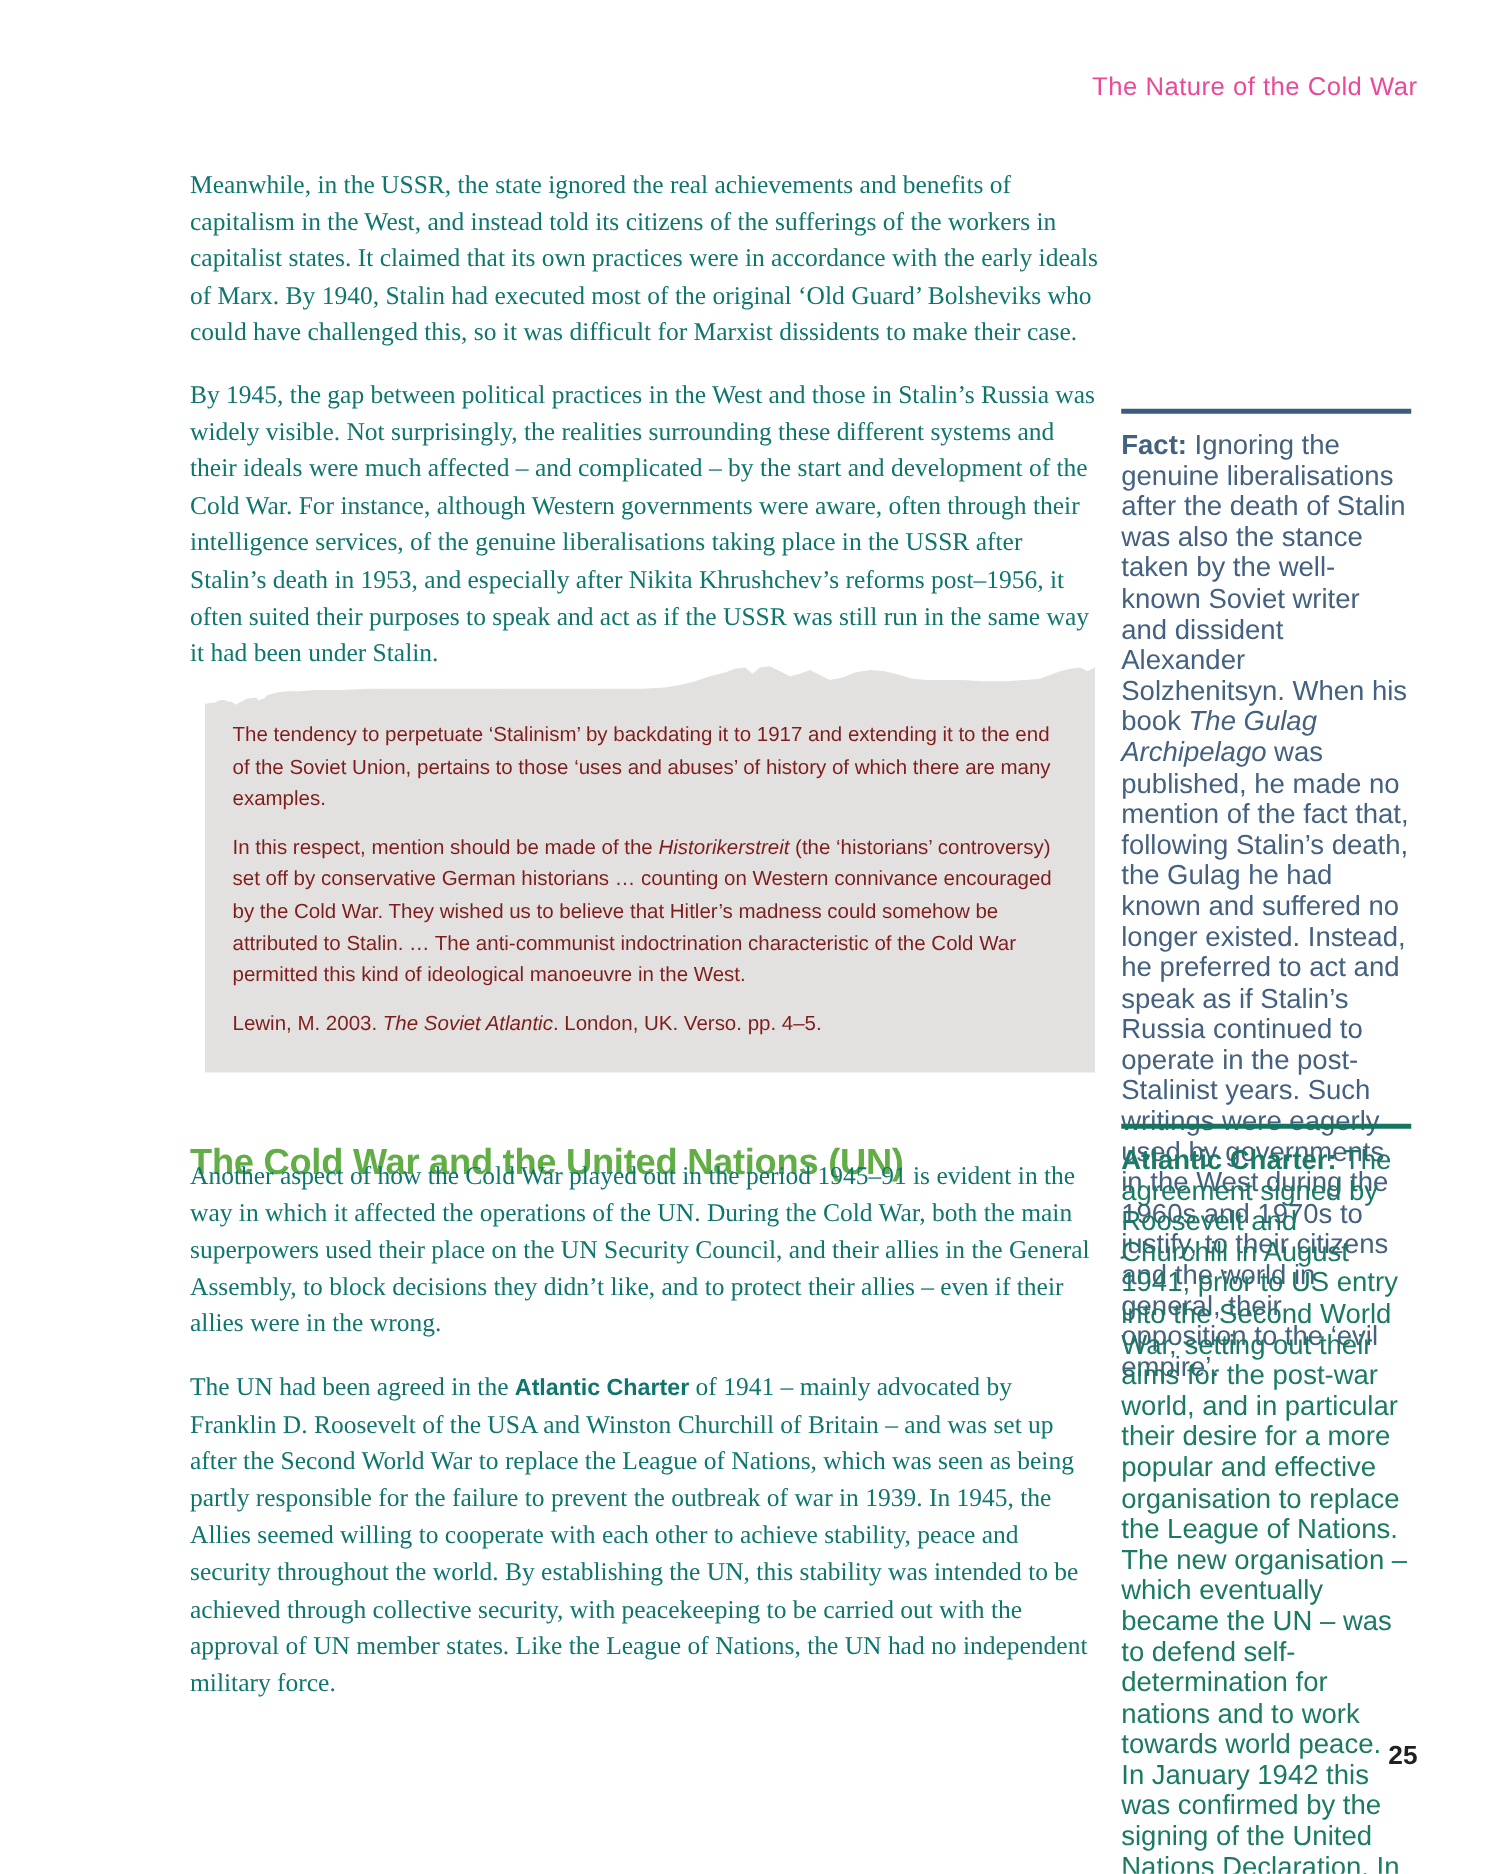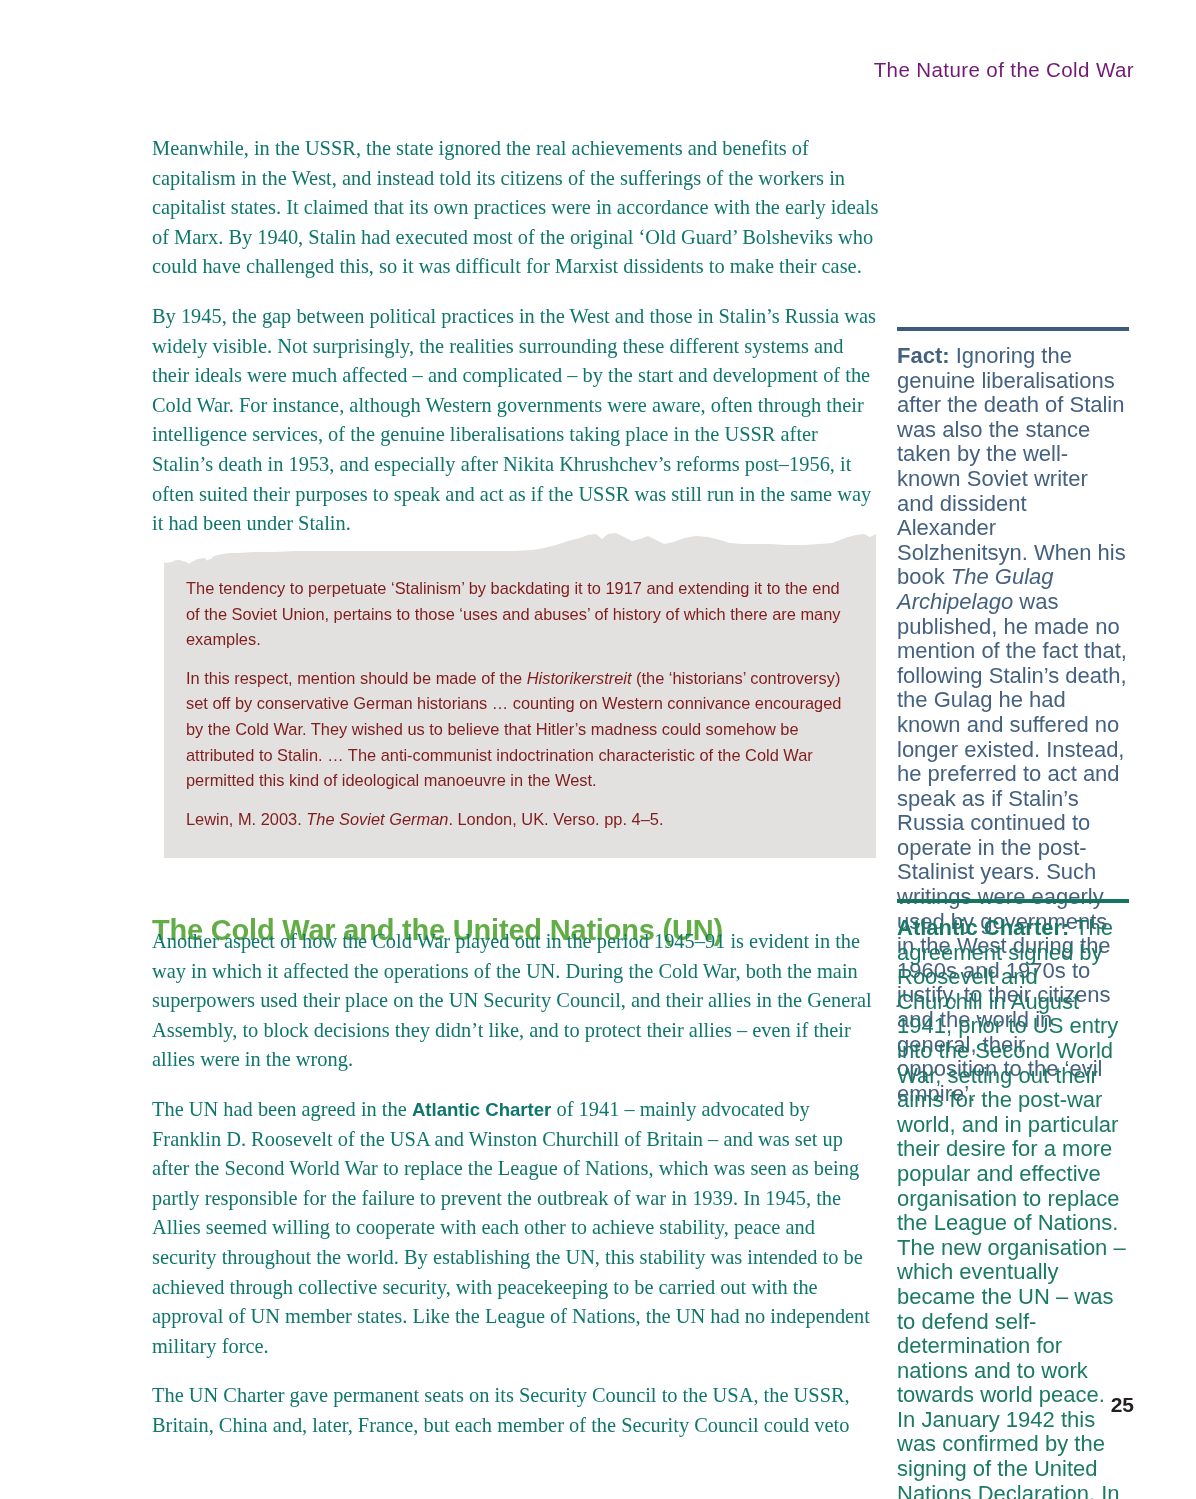--- a/index.html
+++ b/index.html
@@ -17,21 +17,21 @@
   }
 
   
   .running-head {
     position: absolute;
     top: 58px;
     right: 62px;
     font-family: "Liberation Sans", sans-serif;
     font-size: 20.5px;
     letter-spacing: 0.4px;
-    color: #701a75;
+    color: #ec4899;
     white-space: nowrap;
   }
 
   
   .main-col {
     position: absolute;
     left: 152px;
     top: 134px;
     width: 727px;
   }
@@ -203,32 +203,31 @@
       <ellipse cx="708" cy="30" rx="7" ry="10"></ellipse>
     </g>
   </svg>
 
   <div class="source-box">
 
     <p class="source-p">The tendency to perpetuate ‘Stalinism’ by backdating it to 1917 and extending it to the end of the Soviet Union, pertains to those ‘uses and abuses’ of history of which there are many examples.</p>
 
     <p class="source-p"><span>In this respect, mention should be made of the </span><i>Historikerstreit</i><span> (the ‘historians’ controversy) set off by conservative German historians … counting on Western connivance encouraged by the Cold War. They wished us to believe that Hitler’s madness could somehow be attributed to Stalin. … The anti-communist indoctrination characteristic of the Cold War permitted this kind of ideological manoeuvre in the West.</span></p>
 
-    <p class="source-p"><span>Lewin, M. 2003. </span><i>The Soviet German</i><span>. London, UK. Verso. pp. 4–5.</span></p>
+    <p class="source-p"><span>Lewin, M. 2003. </span><i>The Soviet Atlantic</i><span>. London, UK. Verso. pp. 4–5.</span></p>
   </div>
 </div>
 
 <h2 class="section-heading">The Cold War and the United Nations (UN)</h2>
 
 <div class="main-col-2">
   <p class="body-p">Another aspect of how the Cold War played out in the period 1945–91 is evident in the way in which it affected the operations of the UN. During the Cold War, both the main superpowers used their place on the UN Security Council, and their allies in the General Assembly, to block decisions they didn’t like, and to protect their allies – even if their allies were in the wrong.</p>
 
   <p class="body-p"><span>The UN had been agreed in the </span><b>Atlantic Charter</b><span> of 1941 – mainly advocated by Franklin D. Roosevelt of the USA and Winston Churchill of Britain – and was set up after the Second World War to replace the League of Nations, which was seen as being partly responsible for the failure to prevent the outbreak of war in 1939. In 1945, the Allies seemed willing to cooperate with each other to achieve stability, peace and security throughout the world. By establishing the UN, this stability was intended to be achieved through collective security, with peacekeeping to be carried out with the approval of UN member states. Like the League of Nations, the UN had no independent military force.</span></p>
 
-  <p class="body-p">The UN Charter gave permanent seats on its Security Council to the USA, the USSR, Britain, China and, later, France, but each member of the Security Council could veto</p>
 </div>
 
 <div class="side-col">
 
   <div class="side-box" id="fact-box">
     <div class="side-rule fact"></div>
     <p class="side-text fact"><b>Fact:</b><span> Ignoring the genuine liberalisations after the death of Stalin was also the stance taken by the well-known Soviet writer and dissident Alexander Solzhenitsyn. When his book </span><i>The Gulag Archipelago</i><span> was published, he made no mention of the fact that, following Stalin’s death, the Gulag he had known and suffered no longer existed. Instead, he preferred to act and speak as if Stalin’s Russia continued to operate in the post-Stalinist years. Such writings were eagerly used by governments in the West during the 1960s and 1970s to justify, to their citizens and the world in general, their opposition to the ‘evil empire’.</span></p>
   </div>
 
   <div class="side-box" id="term-box">

